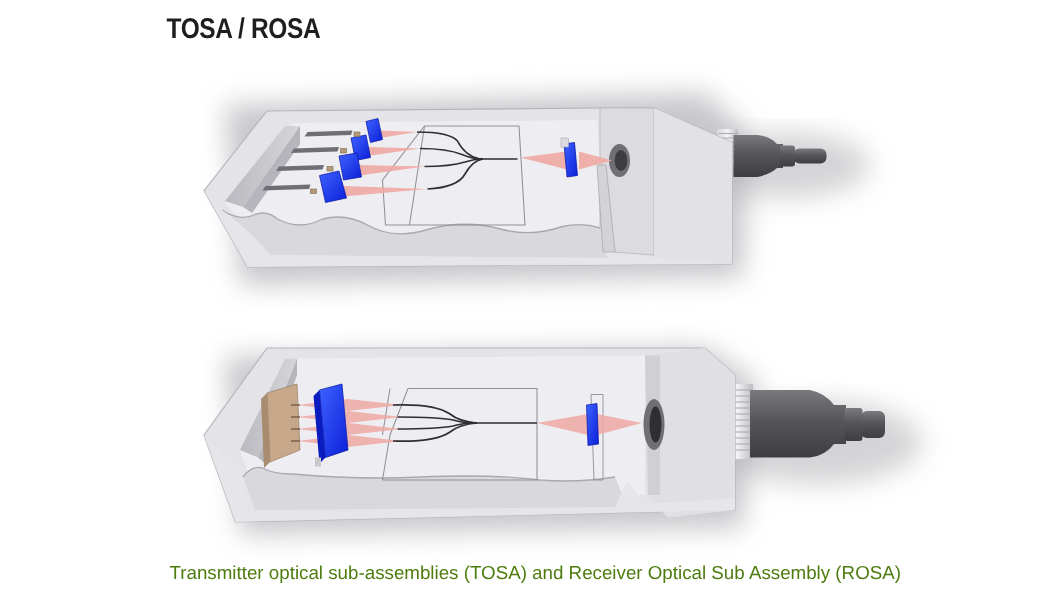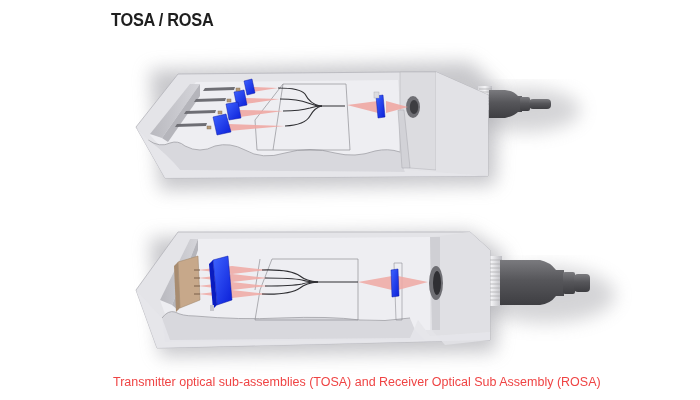--- a/index.html
+++ b/index.html
@@ -8,21 +8,21 @@
     position: absolute; left: 111px; top: 9px;
     font-family: "Liberation Sans", sans-serif;
     font-weight: bold; font-size: 19px; color: #1e1e1e;
     letter-spacing: -0.3px; transform: scaleX(0.86); transform-origin: left top;
   }
   .figure { position: absolute; left: 0; top: 0; width: 700px; height: 400px; }
   .figure svg { position: absolute; left: 0; top: 0; }
   .caption {
     position: absolute; left: 113px; top: 375px;
     font-family: "Liberation Sans", sans-serif;
-    font-size: 12.5px; color: #ef4444; white-space: nowrap;
+    font-size: 12.5px; color: #4d7c0f; white-space: nowrap;
   }
 </style>
 </head>
 <body>
 
 <div class="title">TOSA / ROSA</div>
 
 <div class="figure">
   <svg width="700" height="400" viewBox="0 0 700 400" xmlns="http://www.w3.org/2000/svg">
     <defs>

